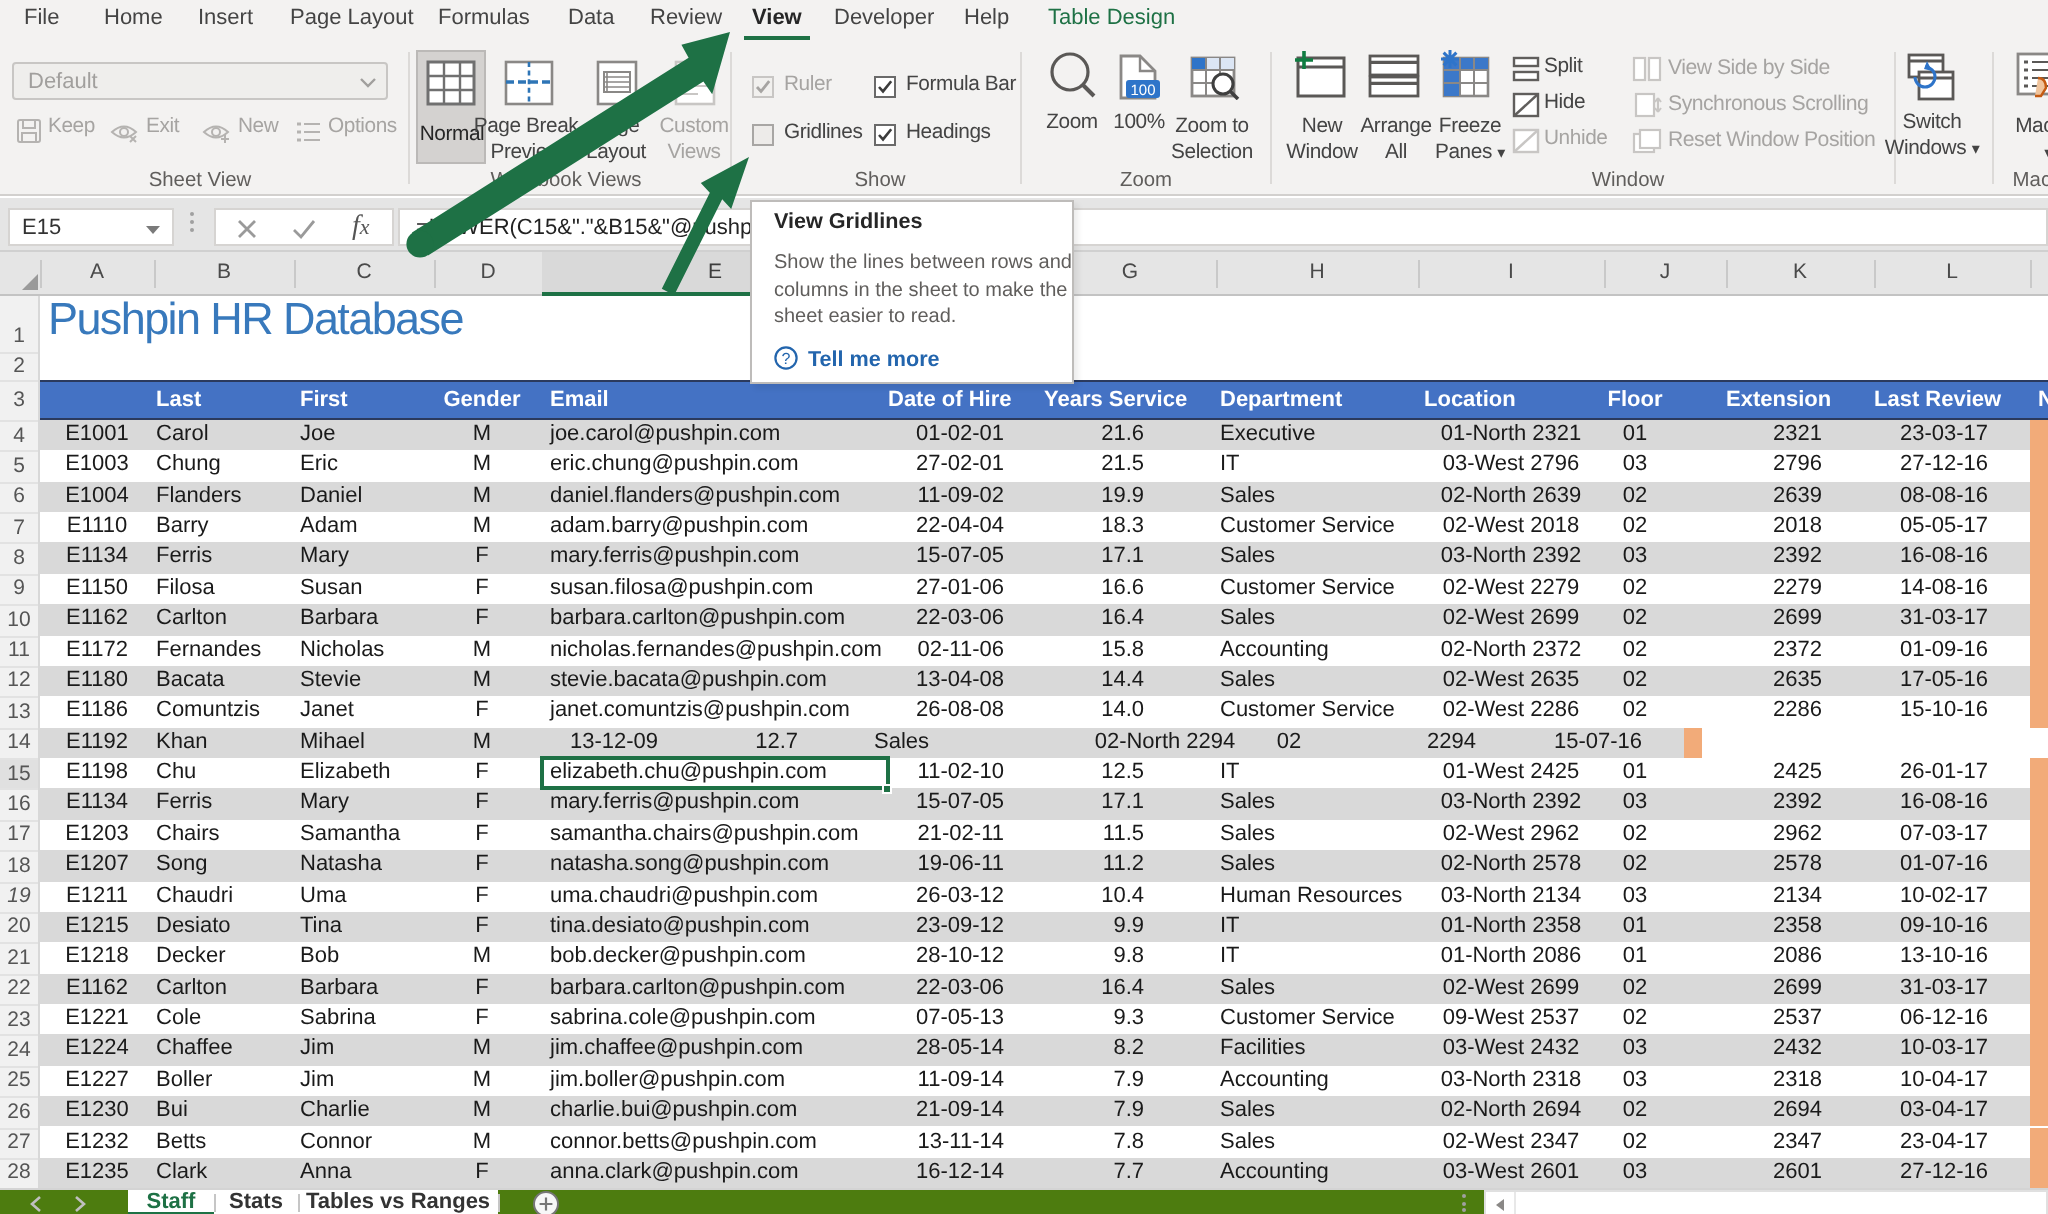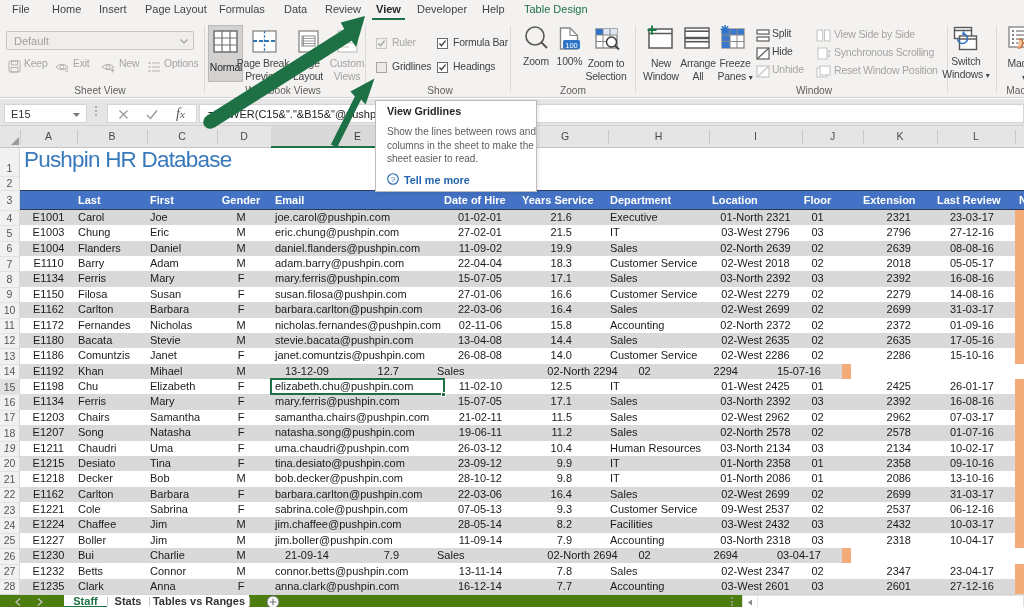--- a/index.html
+++ b/index.html
@@ -701,20 +701,21 @@
     <div class="cj">03</div>
     <div class="ck">2318</div>
     <div class="cl2">10-04-17</div>
     <div class="cm">&nbsp;</div>
   </div>
 <div class="trow" style="top:548.14px;height:15.37px;line-height:15.37px;">
     <div class="ca band">E1230</div>
     <div class="cb2 band">Bui</div>
     <div class="cc band">Charlie</div>
     <div class="cd band">M</div>
+    <div class="ce band">charlie.bui@pushpin.com</div>
     <div class="cf band">21-09-14</div>
     <div class="cg band">7.9</div>
     <div class="ch2 band">Sales</div>
     <div class="ci band">02-North 2694</div>
     <div class="cj band">02</div>
     <div class="ck band">2694</div>
     <div class="cl2 band">03-04-17</div>
     <div class="cm">&nbsp;</div>
   </div>
 <div class="trow" style="top:563.51px;height:15.37px;line-height:15.37px;">

